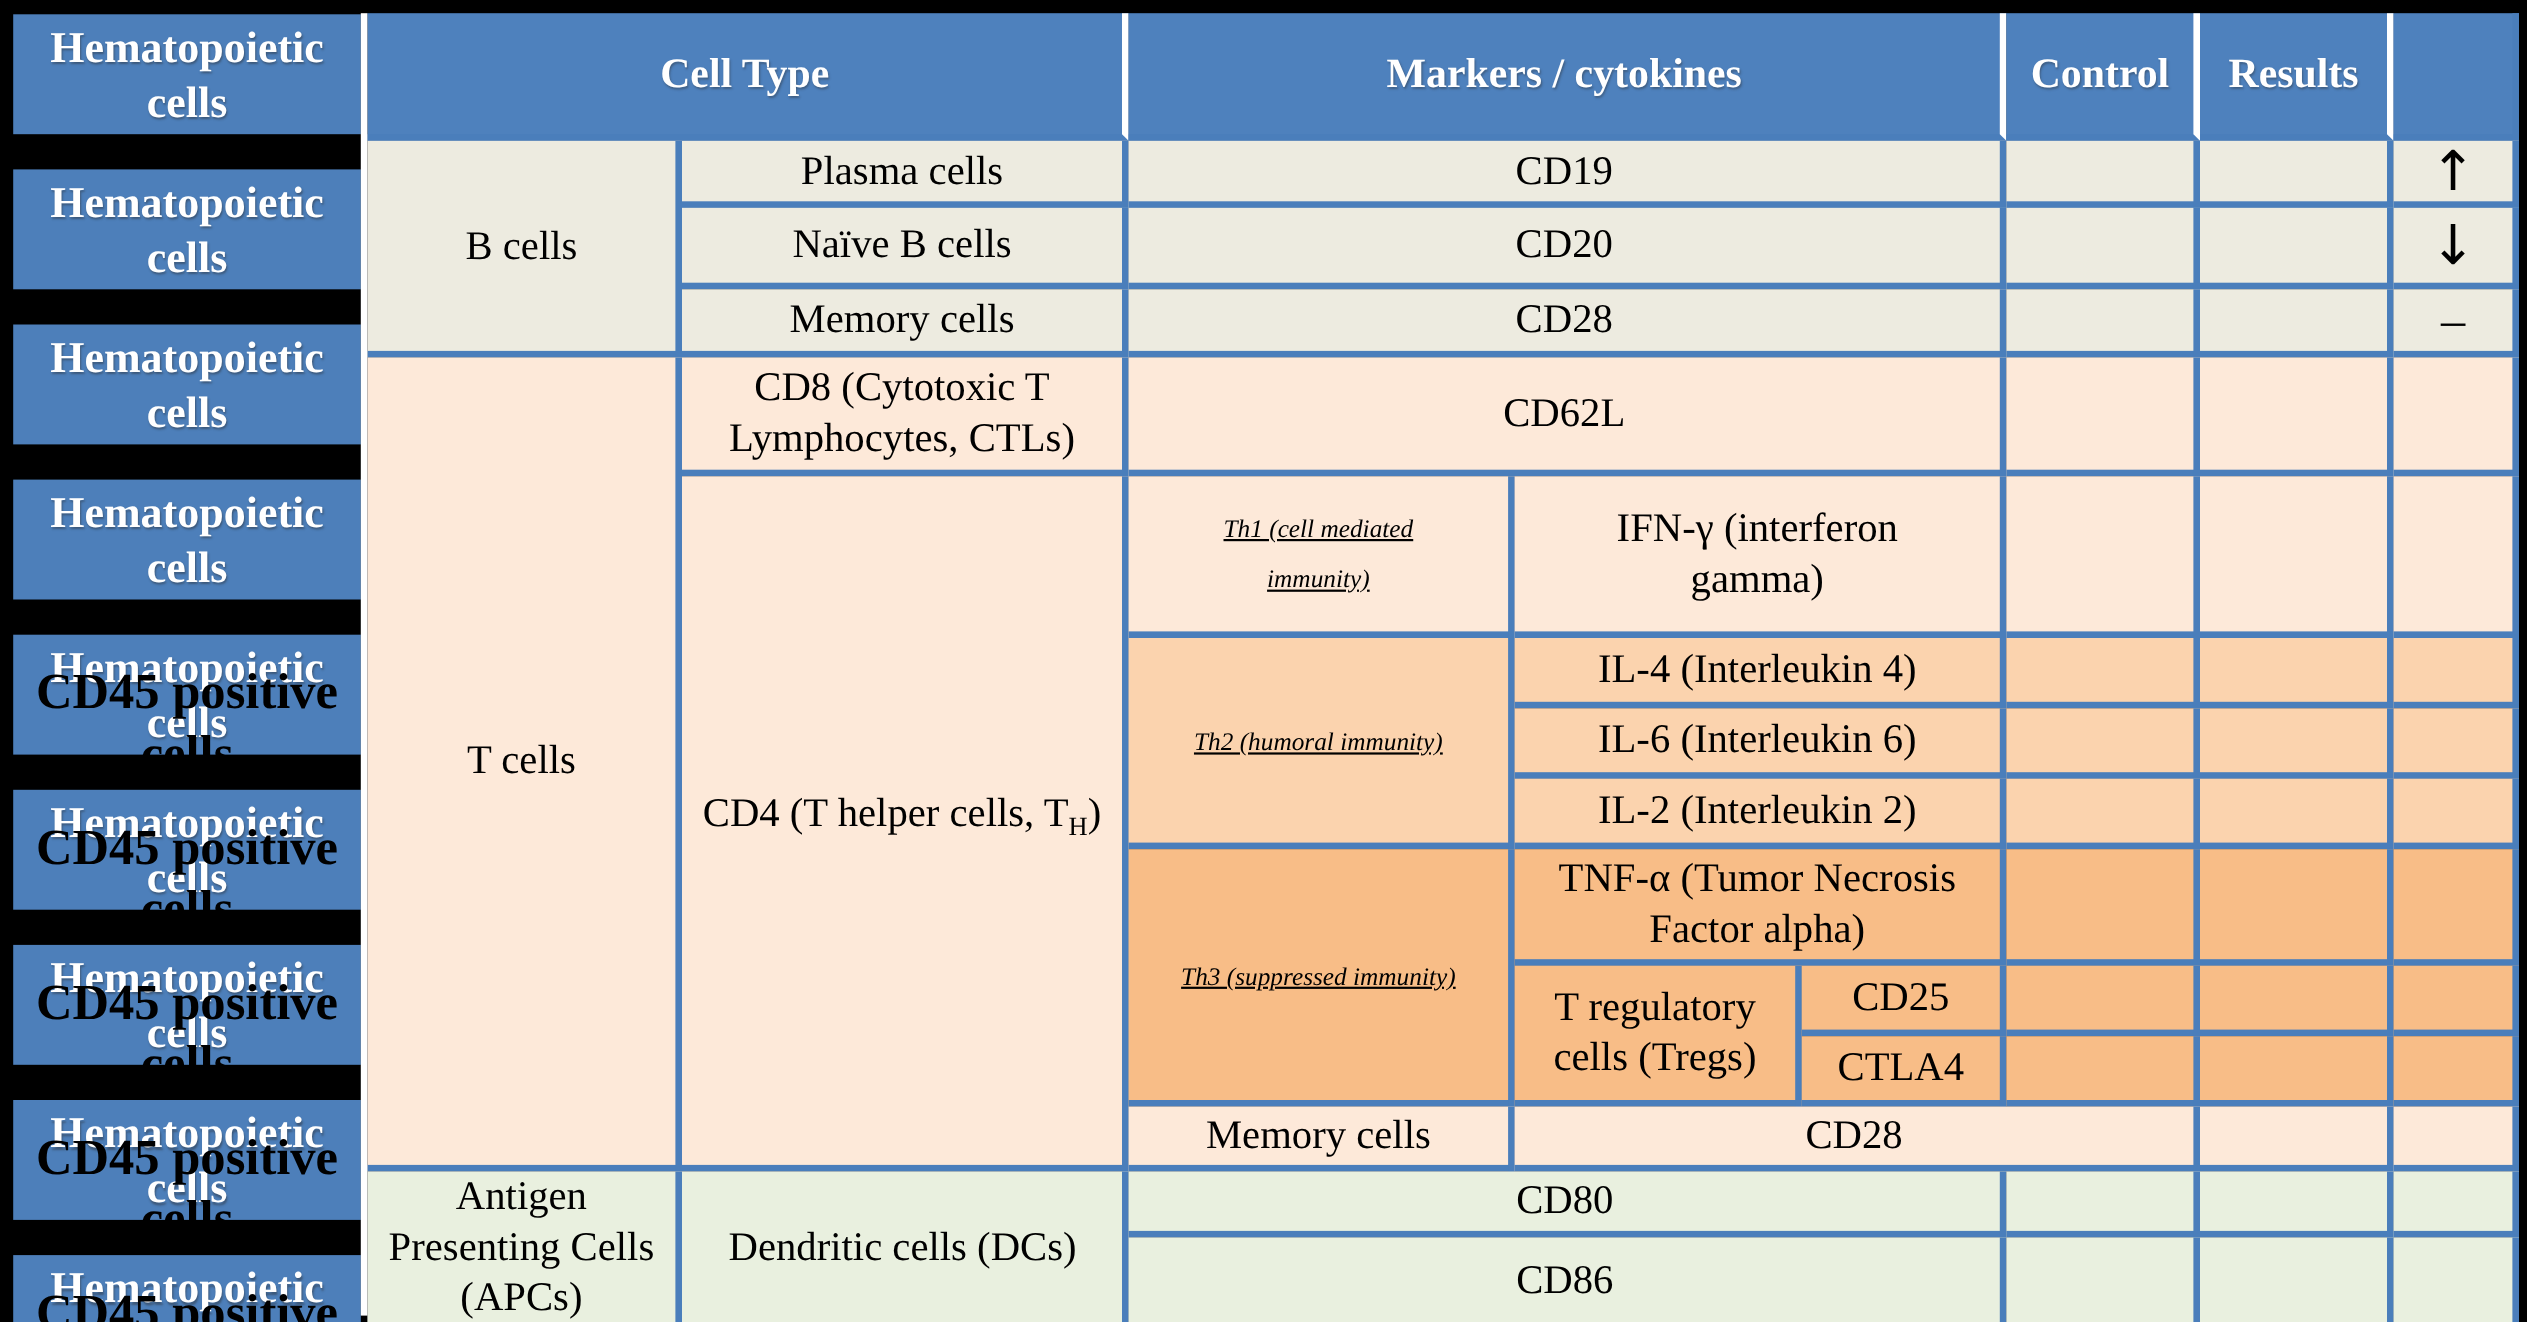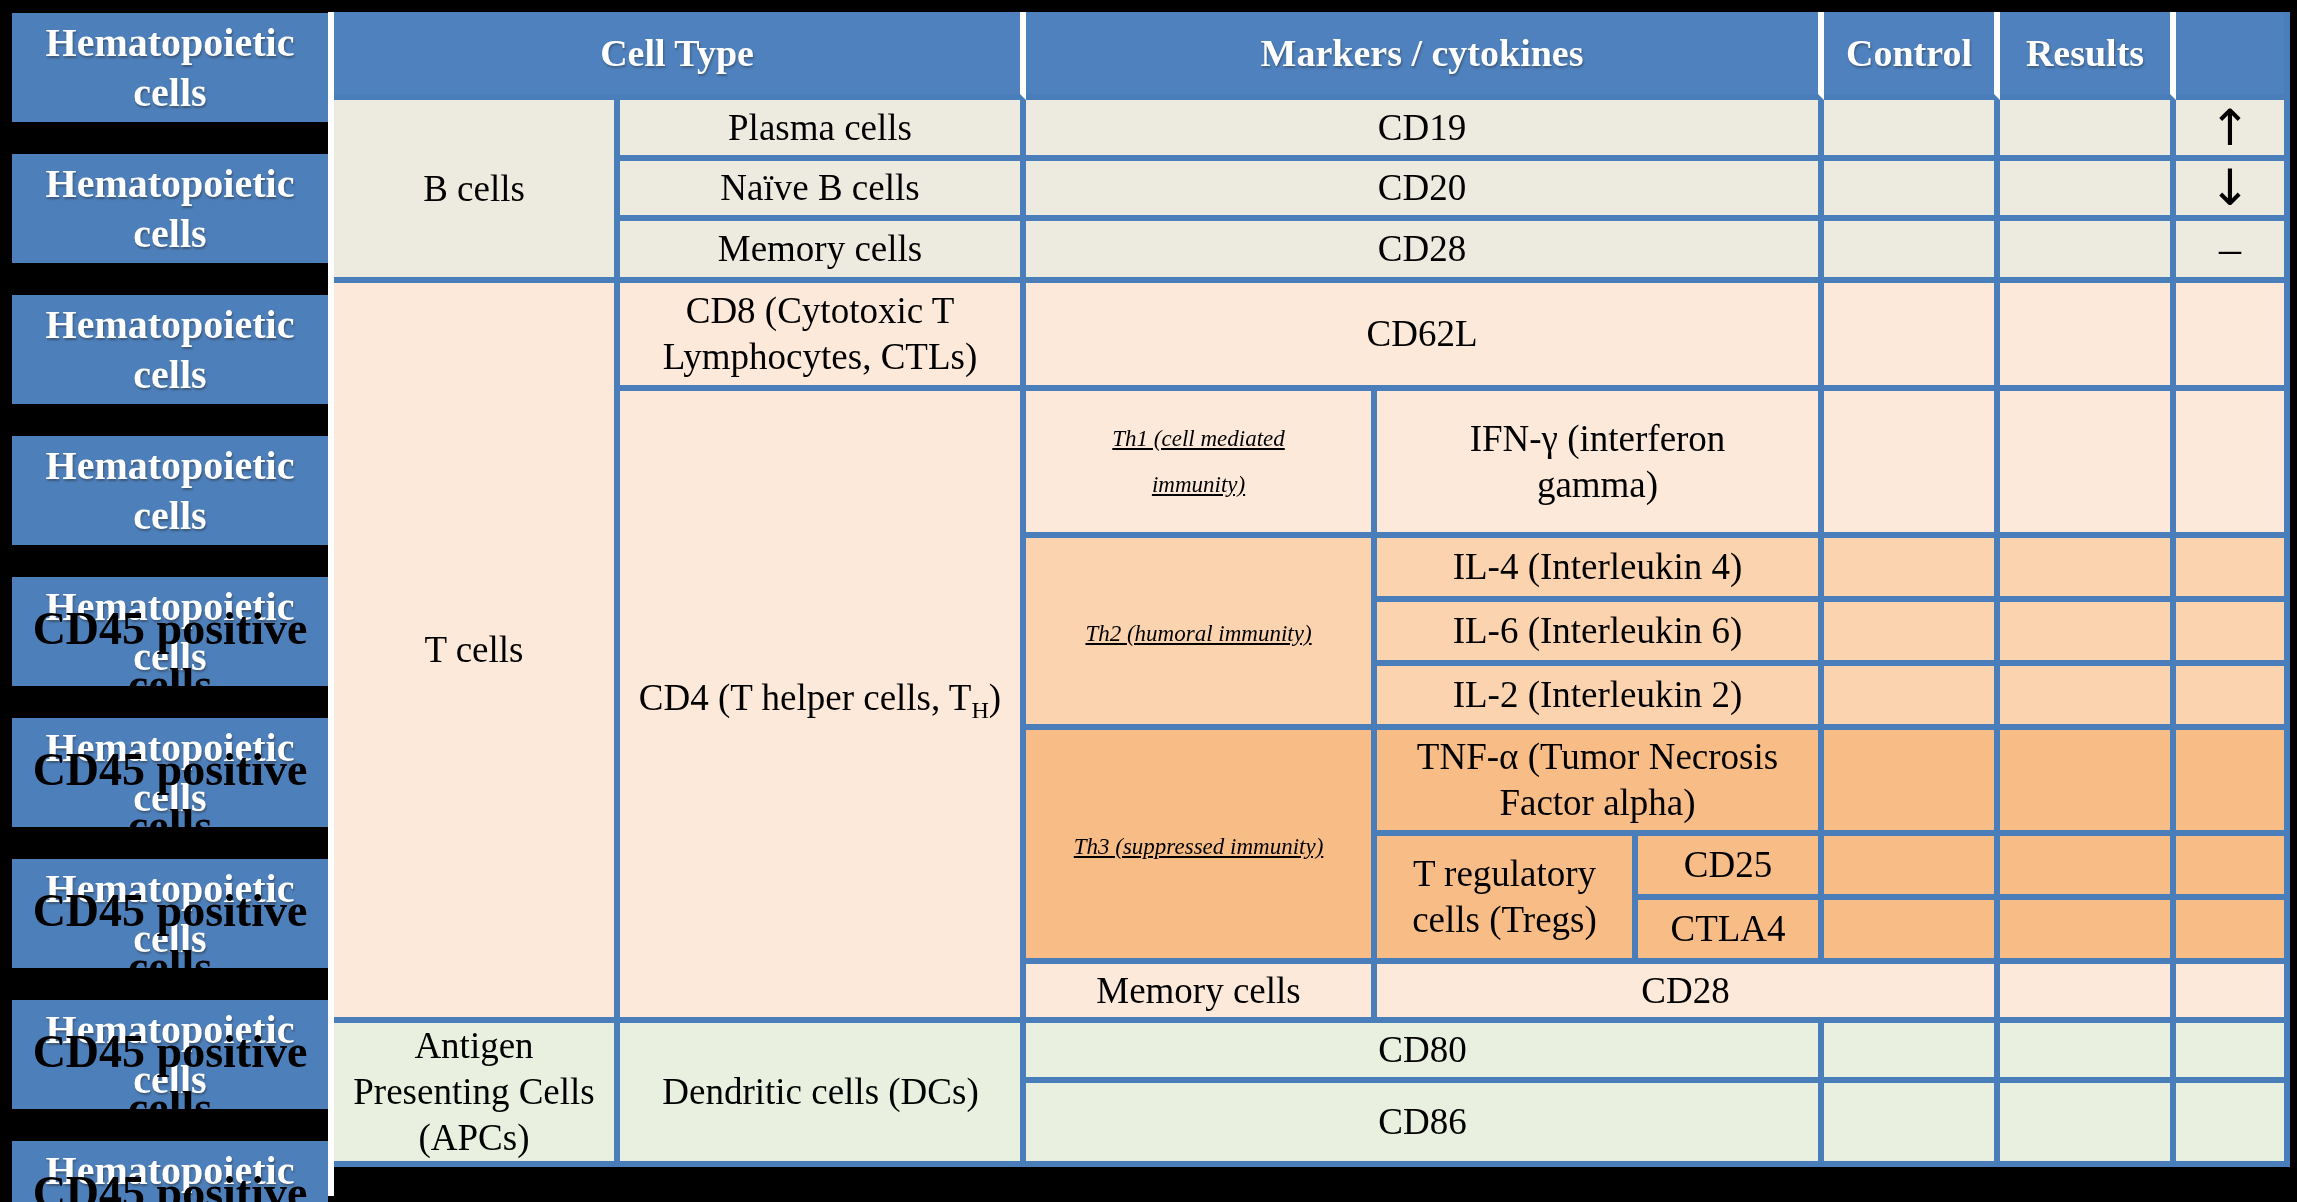--- a/index.html
+++ b/index.html
@@ -150,37 +150,37 @@
     <col style="width:286px">
         <col style="width:406px">
         <col style="width:351px">
     <col style="width:261px">
         <col style="width:186px">
         <col style="width:176px">
     <col style="width:176px">
         <col style="width:114px">
   </colgroup>
   <tbody>
-        <tr style="height:88px">
+        <tr style="height:116px">
     <td class="hdr" colspan="2">Cell Type</td>
     <td class="hdr" colspan="3">Markers / cytokines</td>
     <td class="hdr">Control</td>
     <td class="hdr">Results</td>
     <td class="hdr"></td>
   </tr>
 
   <tr style="height:61px">
     <td class="bg-beige" rowspan="3">B cells</td>
     <td class="bg-beige">Plasma cells</td>
     <td class="bg-beige" colspan="3">CD19</td>
     <td class="bg-beige"></td>
     <td class="bg-beige"></td>
     <td class="bg-beige arrow">↑</td>
   </tr>
-  <tr style="height:60px">
+  <tr style="height:74px">
     <td class="bg-beige">Naïve B cells</td>
     <td class="bg-beige" colspan="3">CD20</td>
     <td class="bg-beige"></td>
     <td class="bg-beige"></td>
     <td class="bg-beige arrow">↓</td>
   </tr>
   <tr style="height:62px">
     <td class="bg-beige">Memory cells</td>
     <td class="bg-beige" colspan="3">CD28</td>
     <td class="bg-beige"></td>

